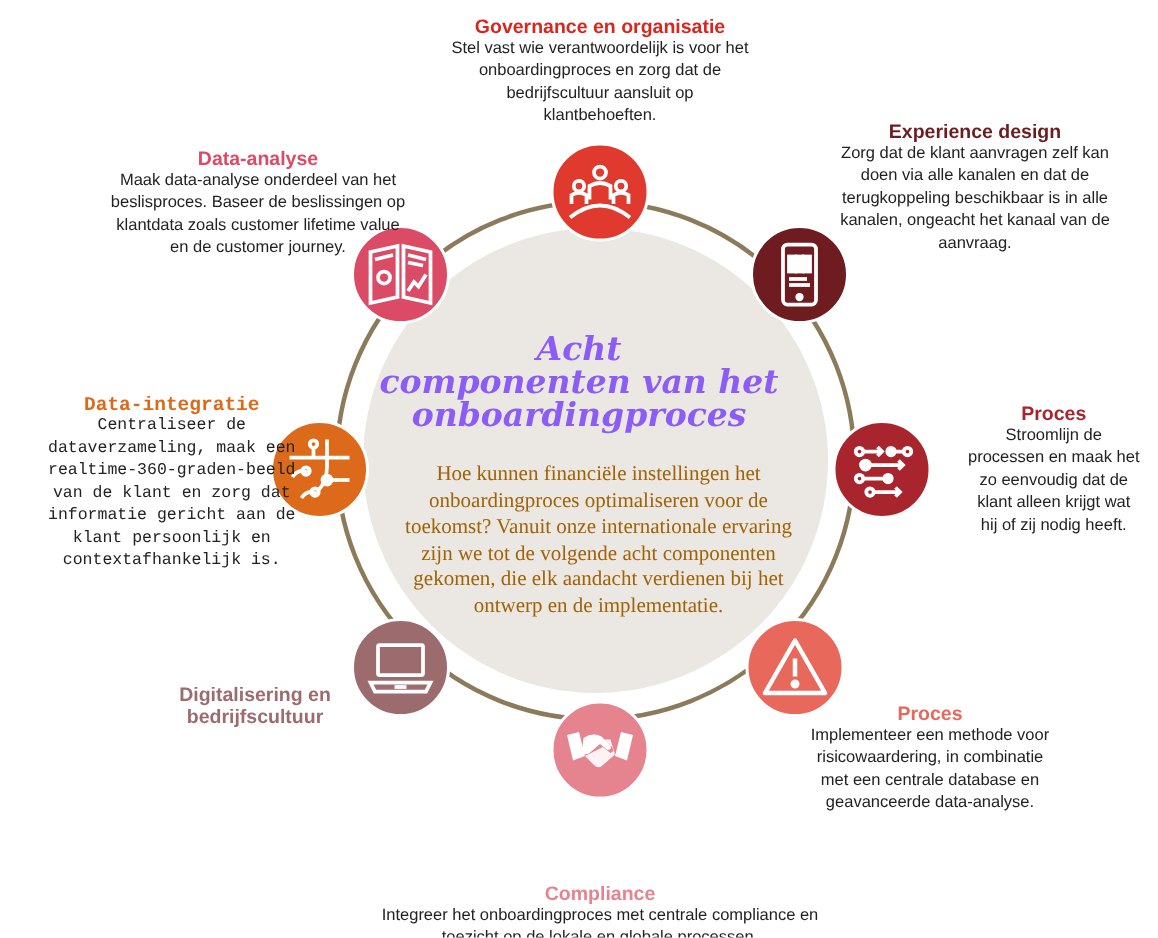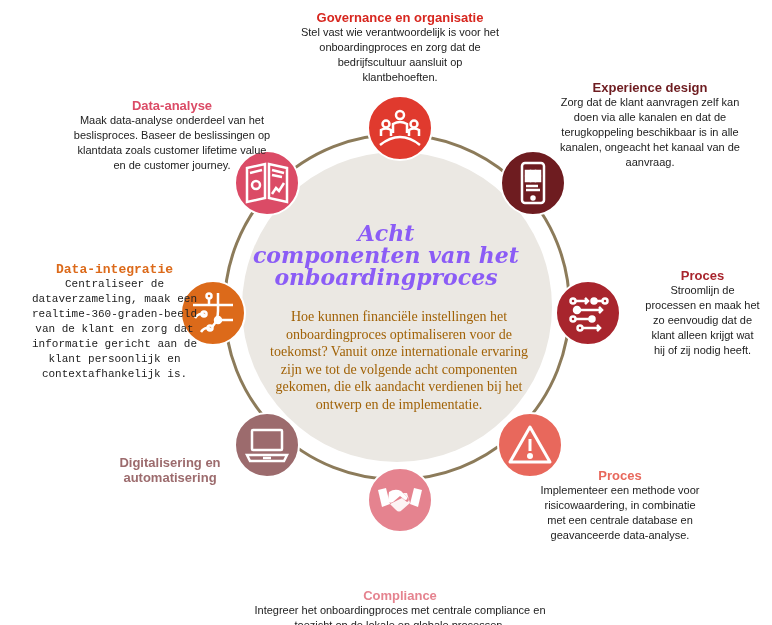--- a/index.html
+++ b/index.html
@@ -111,21 +111,21 @@
 </div>
 
 <div class="node" style="left:234px;top:412px;background:#9c6b6d;">
   <svg viewBox="0 0 50 50" fill="none" stroke="#fff" stroke-width="2.5">
     <rect x="10" y="10" width="30" height="20" rx="1"></rect>
       <path d="M5 35 h40 l-3 6 h-34 z"></path>
       <line x1="21" y1="38" x2="29" y2="38"></line>
   </svg>
 </div>
 <div class="lbl" style="left:100px;top:455px;width:140px;">
-  <span class="h" style="color:#9c6b6d">Digitalisering en automatisering</span>
+  <span class="h" style="color:#9c6b6d">Digitalisering en bedrijfscultuur</span>
 </div>
 
 <div class="node" style="left:180px;top:280px;background:#dc6a1a;">
   <svg viewBox="0 0 50 50" fill="none" stroke="#fff" stroke-width="2.5">
     <line x1="5" y1="17" x2="45" y2="17"></line>
       <line x1="30" y1="32" x2="45" y2="32"></line>
     <circle cx="21" cy="8" r="2.5"></circle>
       <line x1="21" y1="10.5" x2="21" y2="17"></line>
     <path d="M30 5 v18 q0 10 -6 16"></path>
       <circle cx="30" cy="32" r="3" fill="#fff"></circle>

